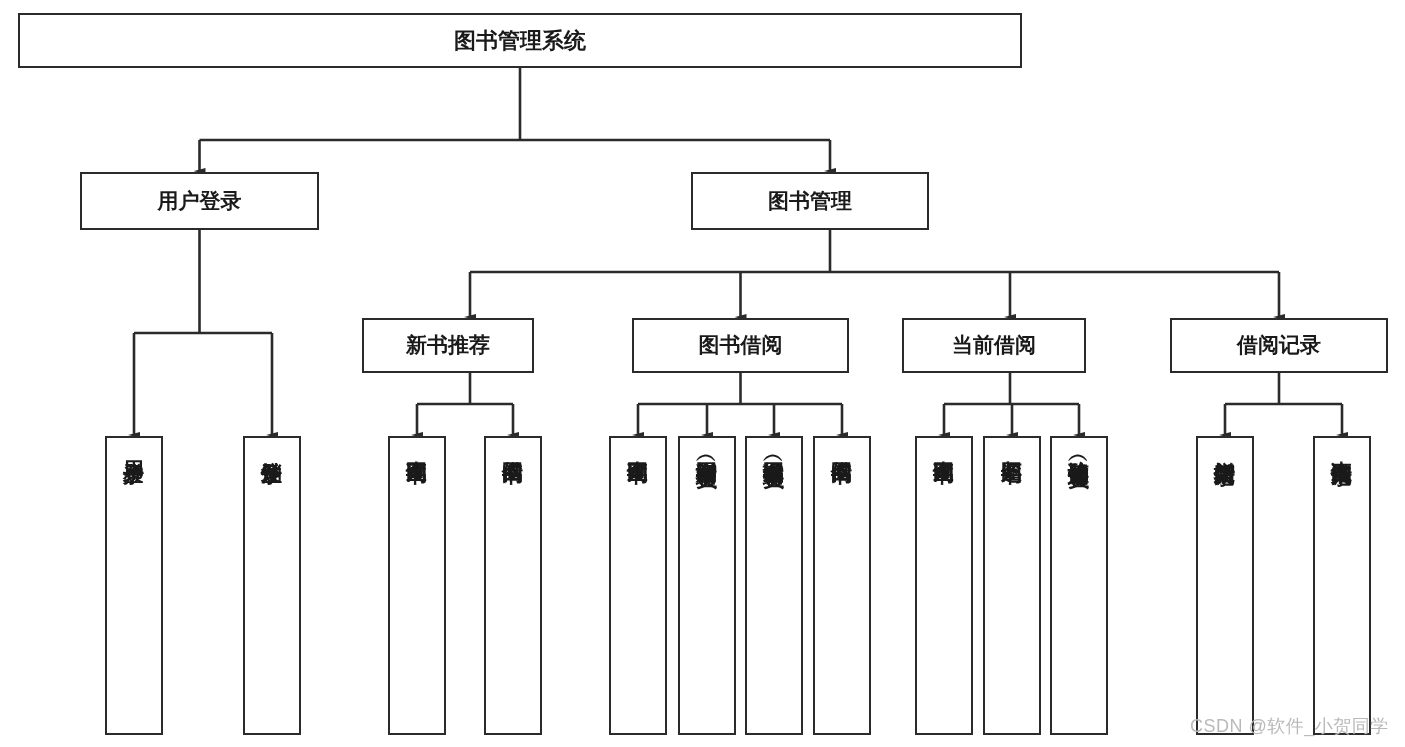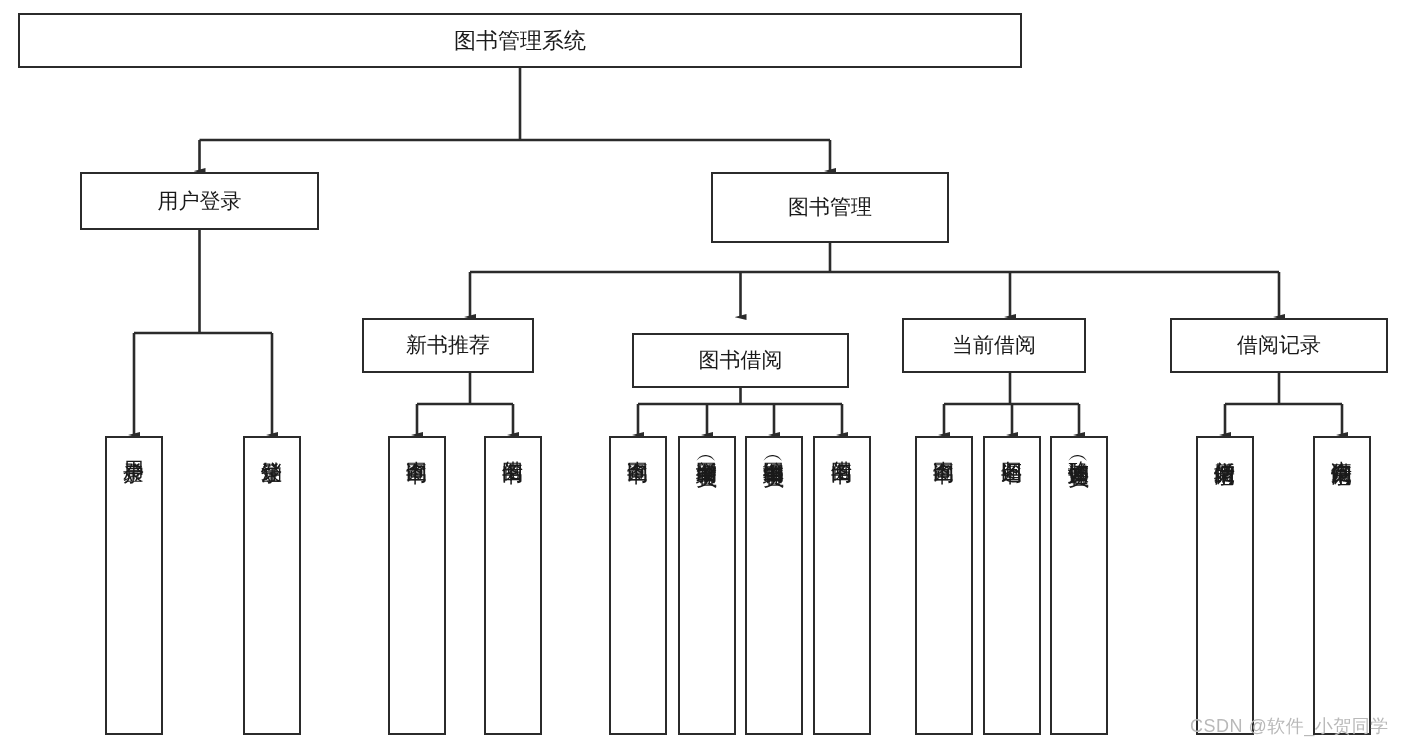--- a/index.html
+++ b/index.html
@@ -32,20 +32,21 @@
     display: flex;
     align-items: center;
     justify-content: center;
     color: #1a1a1a;
   }
   .node-label {
     display: block;
     text-align: center;
     line-height: 1.15;
     white-space: pre;
+    font-weight: bold;
   }
   .node.horizontal .node-label {
     writing-mode: horizontal-tb;
     font-size: 21px;
   }
   .node.vertical {
     align-items: flex-start;
     justify-content: center;
     padding-top: 6px;
   }
@@ -115,27 +116,27 @@
       </g>
   </svg>
 
   <div id="node-layer">
       <div class="node horizontal root" style="left: 18px; top: 13px; width: 1004px; height: 55px;">
         <span class="node-label">图书管理系统</span>
       </div>
       <div class="node horizontal" style="left: 80px; top: 172px; width: 239px; height: 58px;">
         <span class="node-label">用户登录</span>
       </div>
-      <div class="node horizontal" style="left: 711px; top: 172px; width: 238px; height: 71px;">
+      <div class="node horizontal" style="left: 691px; top: 172px; width: 238px; height: 58px;">
         <span class="node-label">图书管理</span>
       </div>
       <div class="node horizontal" style="left: 362px; top: 318px; width: 172px; height: 55px;">
         <span class="node-label">新书推荐</span>
       </div>
-      <div class="node horizontal" style="left: 632px; top: 318px; width: 217px; height: 55px; margin-top: 15px;">
+      <div class="node horizontal" style="left: 632px; top: 318px; width: 217px; height: 55px;">
         <span class="node-label">图书借阅</span>
       </div>
       <div class="node horizontal" style="left: 902px; top: 318px; width: 184px; height: 55px;">
         <span class="node-label">当前借阅</span>
       </div>
       <div class="node horizontal" style="left: 1170px; top: 318px; width: 218px; height: 55px;">
         <span class="node-label">借阅记录</span>
       </div>
       <div class="node vertical" style="left: 105px; top: 436px; width: 58px; height: 299px;">
         <span class="node-label">用户登录</span>

